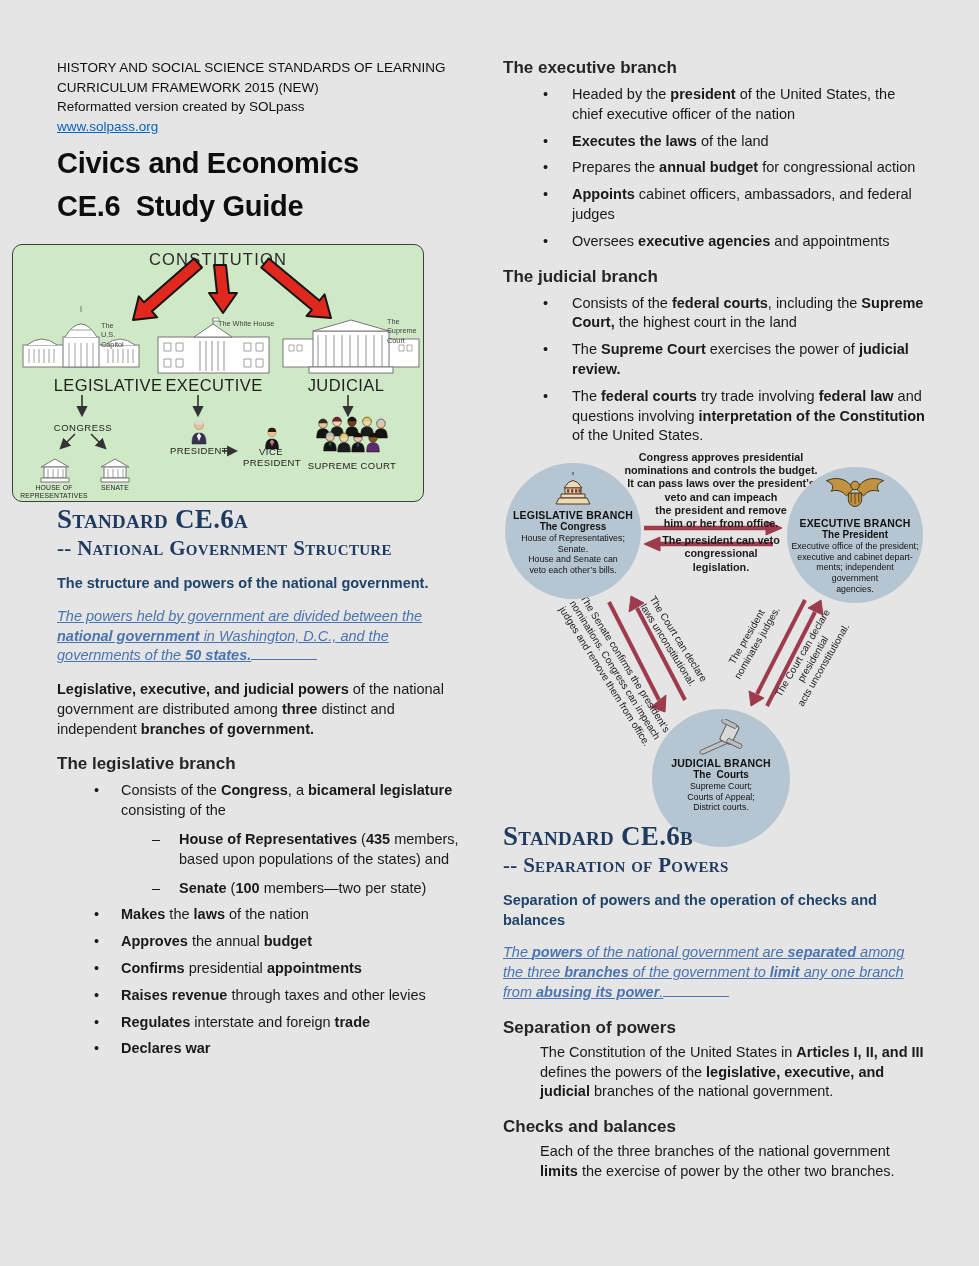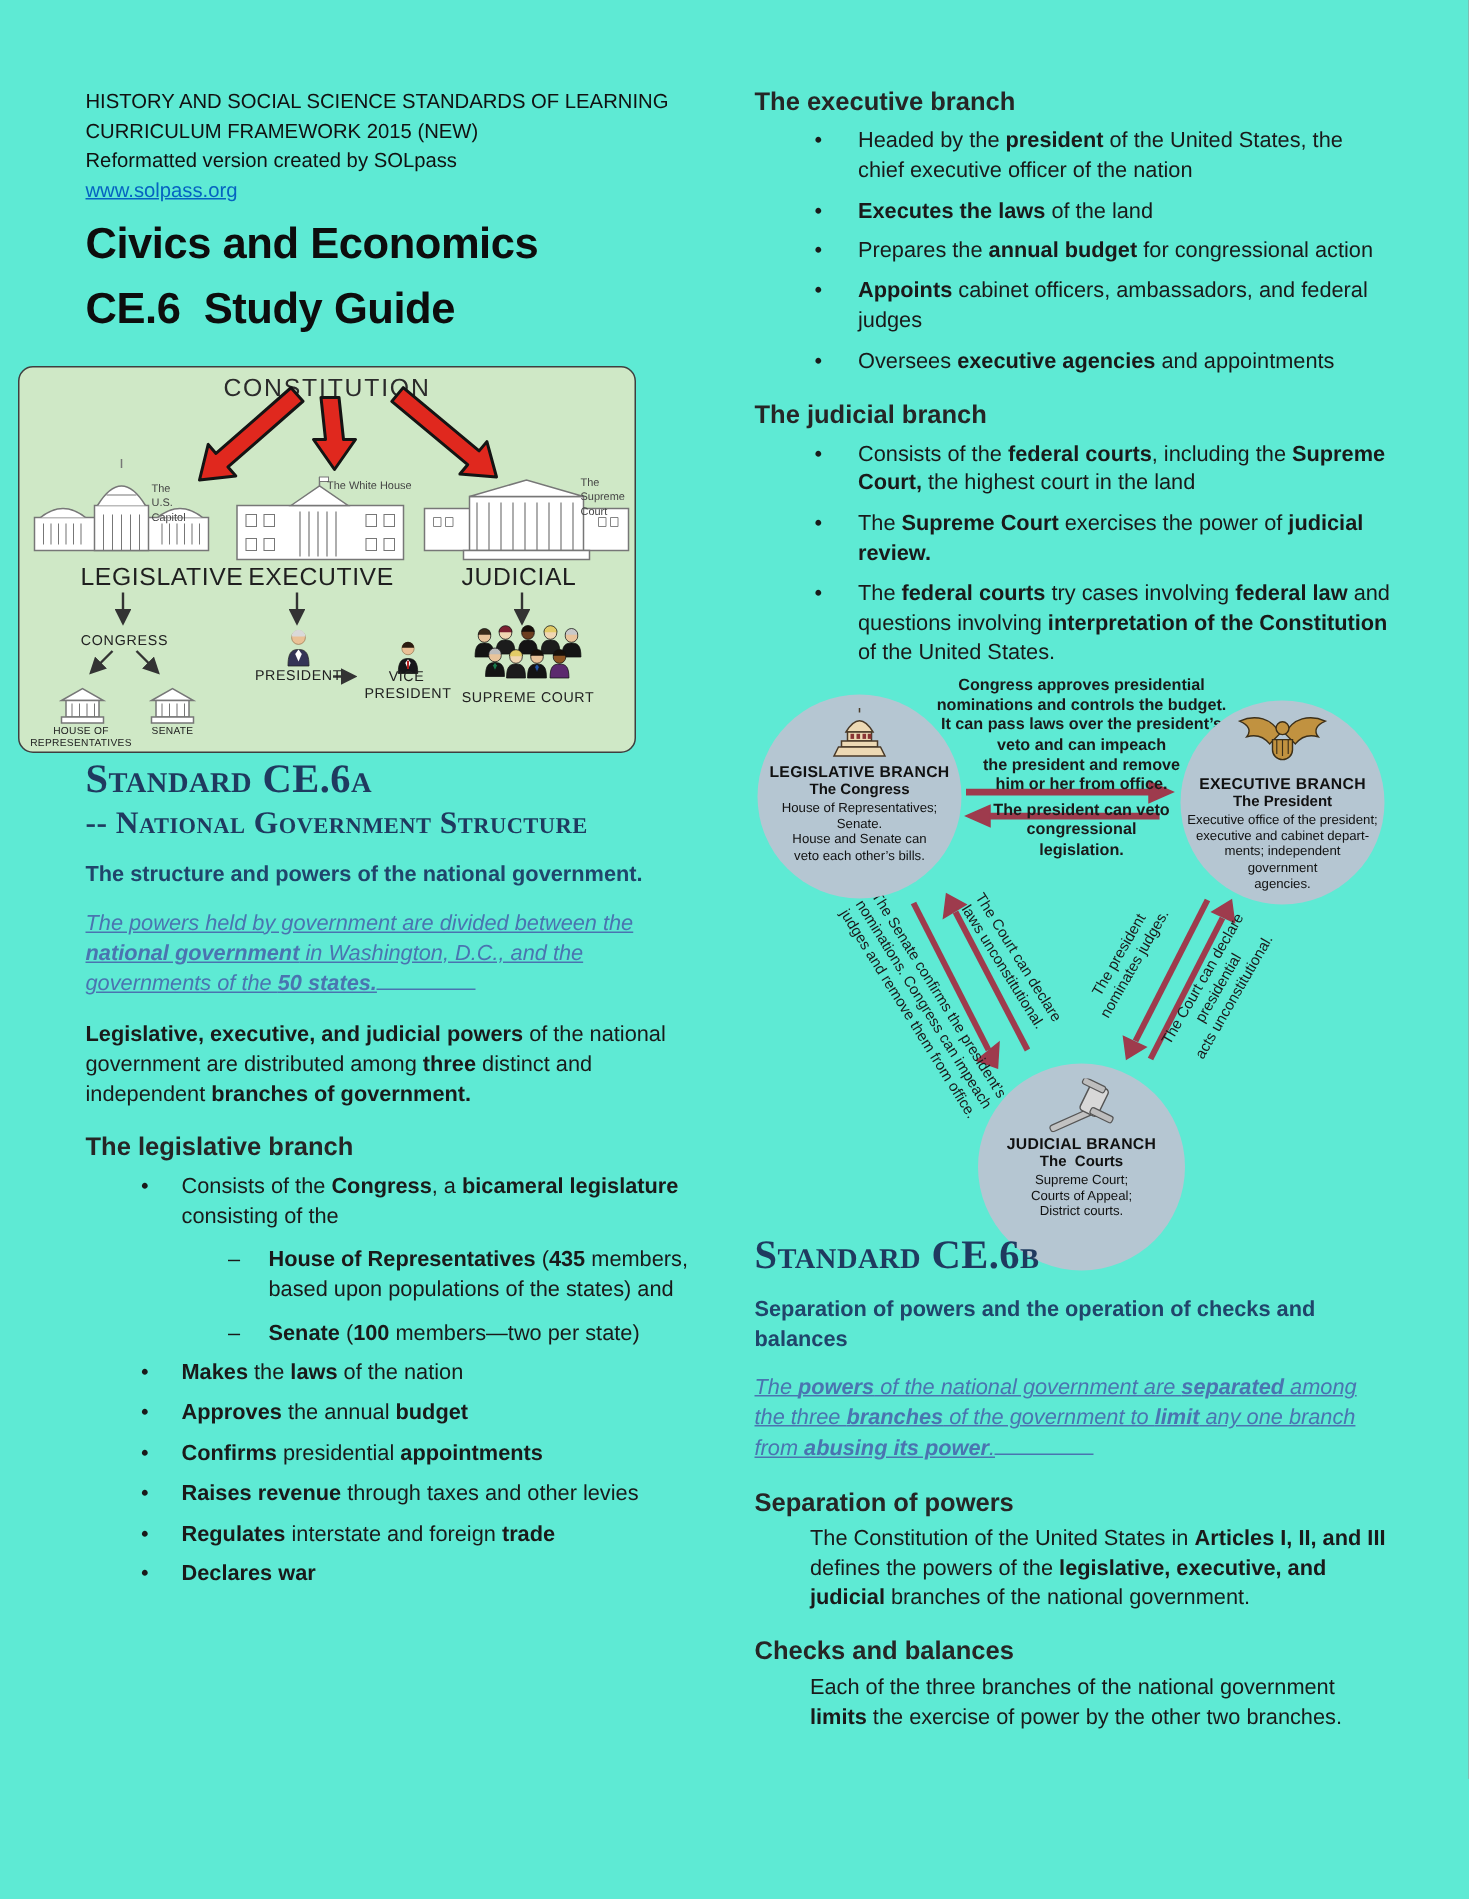--- a/index.html
+++ b/index.html
@@ -1,16 +1,16 @@
 <!DOCTYPE html>
 <html><head>
 <meta charset="utf-8">
 <style>
   html,body{margin:0;padding:0;background:#9a9a9a;}
-  .page{position:relative;width:979px;height:1266px;margin:0 auto;background:#5eead4;
+  .page{position:relative;width:979px;height:1266px;margin:0 auto;background:#e5e5e5;
         font-family:"Liberation Sans",sans-serif;color:#1a1a1a;overflow:hidden;}
 
   
   .hgroup{position:absolute;left:57px;top:58px;width:404px;}
   .hline{font-size:13.5px;line-height:19.6px;color:#111;}
   .hlink{display:inline-block;font-size:13.5px;line-height:19.6px;color:#0563c1;
          text-decoration:underline;cursor:pointer;}
   .h1{font-size:29px;font-weight:bold;line-height:43px;letter-spacing:-0.3px;color:#0d0d0d;white-space:pre;}
   .h1.first{margin-top:6px;}
 
@@ -286,21 +286,21 @@
     <div class="sec-h">The executive branch</div>
     <div class="li r"><span>Headed by the </span><span style="font-weight: bold;">president</span><span> of the United States, the chief executive officer of the nation</span></div>
     <div class="li r"><span style="font-weight: bold;">Executes the laws</span><span> of the land</span></div>
     <div class="li r"><span>Prepares the </span><span style="font-weight: bold;">annual budget</span><span> for congressional action</span></div>
     <div class="li r"><span style="font-weight: bold;">Appoints</span><span> cabinet officers, ambassadors, and federal judges</span></div>
     <div class="li r"><span>Oversees </span><span style="font-weight: bold;">executive agencies</span><span> and appointments</span></div>
 
     <div class="sec-h">The judicial branch</div>
     <div class="li r"><span>Consists of the </span><span style="font-weight: bold;">federal courts</span><span>, including the </span><span style="font-weight: bold;">Supreme Court,</span><span> the highest court in the land</span></div>
     <div class="li r"><span>The </span><span style="font-weight: bold;">Supreme Court</span><span> exercises the power of </span><span style="font-weight: bold;">judicial review.</span></div>
-    <div class="li r"><span>The </span><span style="font-weight: bold;">federal courts</span><span> try cases involving </span><span style="font-weight: bold;">federal law</span><span> and questions involving </span><span style="font-weight: bold;">interpretation of the Constitution</span><span> of the United States.</span></div>
+    <div class="li r"><span>The </span><span style="font-weight: bold;">federal courts</span><span> try trade involving </span><span style="font-weight: bold;">federal law</span><span> and questions involving </span><span style="font-weight: bold;">interpretation of the Constitution</span><span> of the United States.</span></div>
   </div>
 
   <div class="cdiagram">
     <svg class="c-arrows" viewBox="0 0 436 400">
       <g stroke="#9e3b4d" fill="#9e3b4d">
         <line x1="141" y1="78" x2="266" y2="78" stroke-width="4.5"></line>
           <polygon points="279,78 263,71 263,85"></polygon>
         <line x1="270" y1="94" x2="154" y2="94" stroke-width="4.5"></line>
           <polygon points="141,94 157,87 157,101"></polygon>
         <line x1="182" y1="250" x2="134" y2="158" stroke-width="4"></line>
@@ -388,20 +388,21 @@
       <div class="ct">JUDICIAL BRANCH</div>
       <div class="cs">The  Courts</div>
       <div class="cb">Supreme Court;
 Courts of Appeal;
 District courts.</div>
     </div>
   </div>
 
   <div class="bgroup">
     <div class="std-h1">Standard CE.6b</div>
+    <div class="std-h2">-- Separation of Powers</div>
     <div class="navy-bold">Separation of powers and the operation of checks and balances</div>
     <div class="blue-italic"><span>The </span><span style="font-weight: bold;">powers</span><span> of the national government are </span><span style="font-weight: bold;">separated</span><span> among the three </span><span style="font-weight: bold;">branches</span><span> of the government to </span><span style="font-weight: bold;">limit</span><span> any one branch from </span><span style="font-weight: bold;">abusing its power</span><span>.</span><span class="tailu"></span></div>
     <div class="sec-h">Separation of powers</div>
     <div class="indent-p"><span>The Constitution of the United States in </span><span style="font-weight: bold;">Articles I, II, and III</span><span> defines the powers of the </span><span style="font-weight: bold;">legislative, executive, and judicial</span><span> branches of the national government.</span></div>
     <div class="sec-h">Checks and balances</div>
     <div class="indent-p"><span>Each of the three branches of the national government </span><span style="font-weight: bold;">limits</span><span> the exercise of </span><span style="font-weight: normal;">power</span><span> by the other two branches.</span></div>
   </div>
 
 </div>
 

